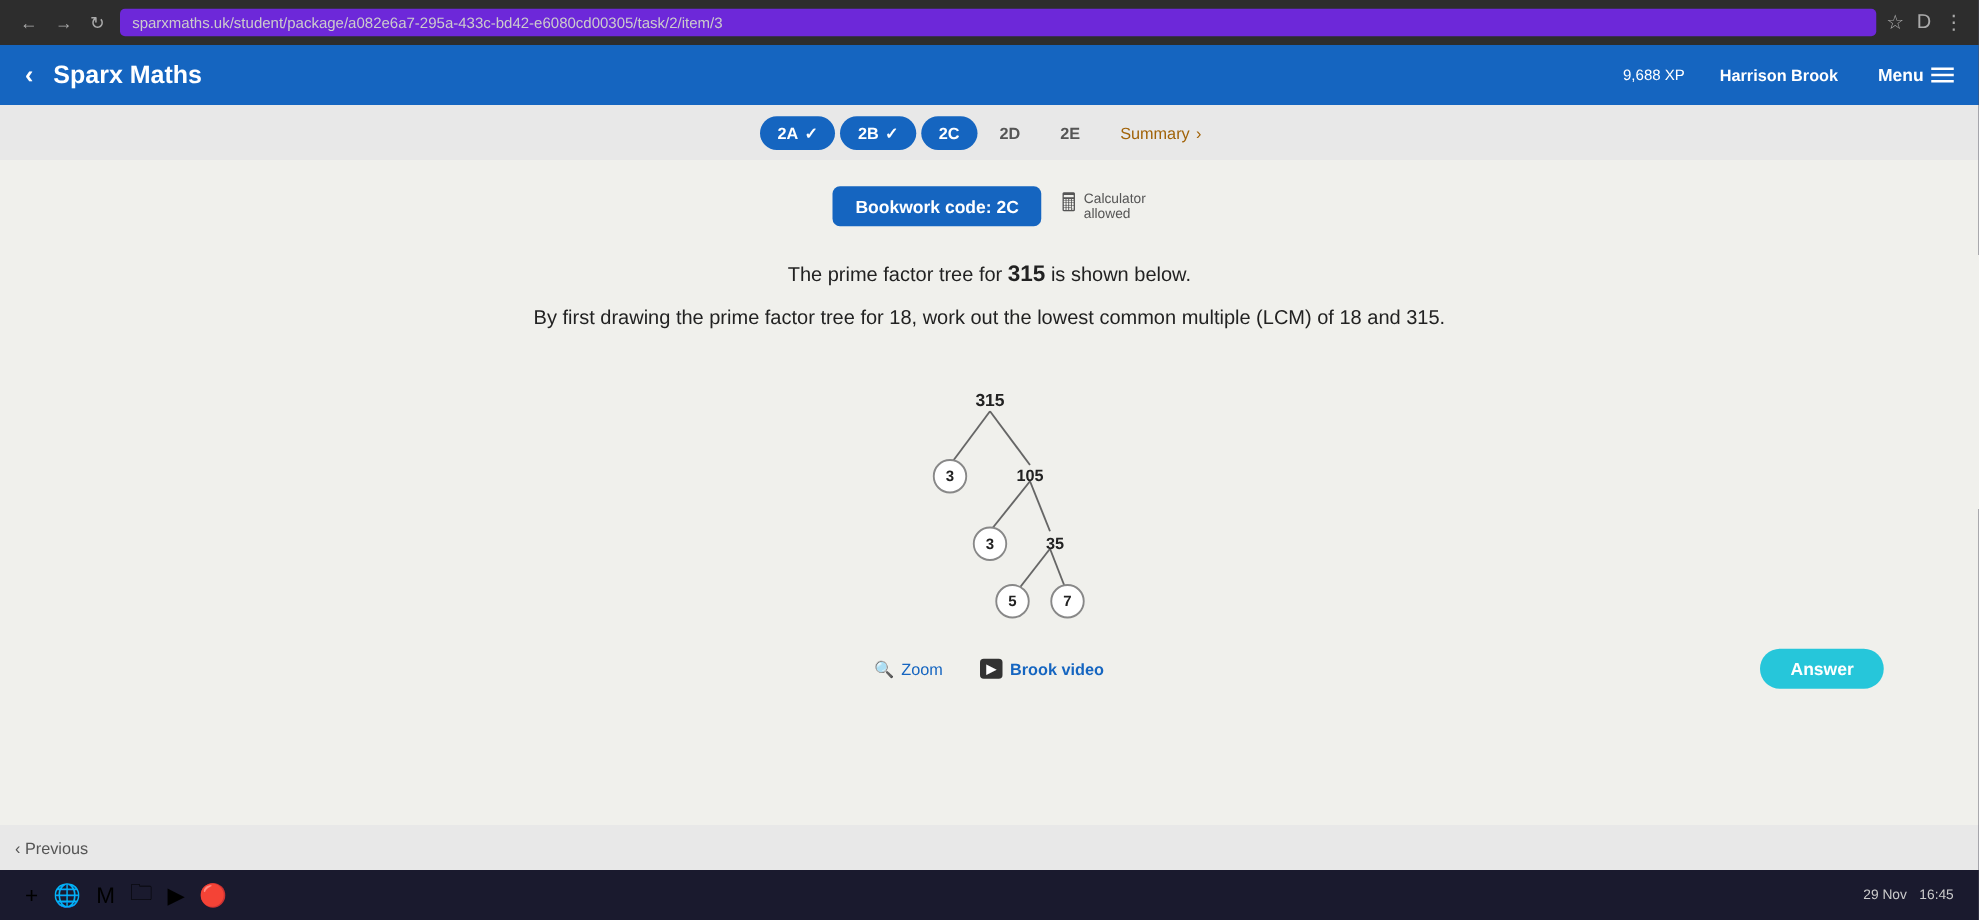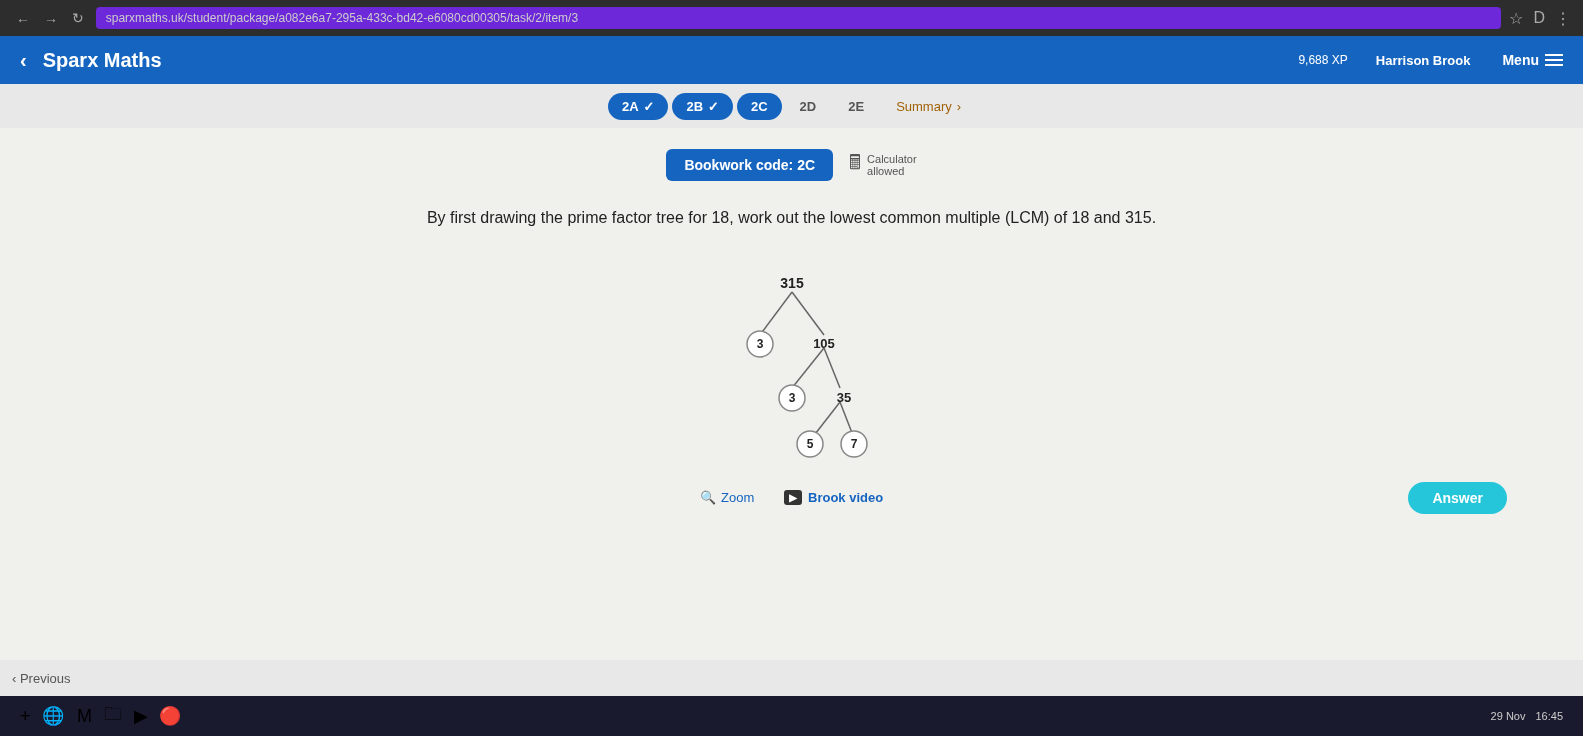--- a/index.html
+++ b/index.html
@@ -365,20 +365,23 @@
       <span class="calculator-icon">🖩</span>
       <div>
         <div>Calculator</div>
         <div>allowed</div>
       </div>
     </div>
   </div>
 
   <div class="question-area">
     <div class="question-line">
+      The prime factor tree for <span class="number-highlight">315</span> is shown below.
+    </div>
+    <div class="question-line">
       By first drawing the prime factor tree for 18, work out the lowest common multiple (LCM) of 18 and 315.
     </div>
   </div>
 
   <div class="tree-container">
     <svg class="tree-svg" viewBox="0 0 200 200">
 
       <line x1="100" y1="22" x2="68" y2="65" stroke="#666" stroke-width="1.5"></line>
 
       <line x1="100" y1="22" x2="132" y2="65" stroke="#666" stroke-width="1.5"></line>

